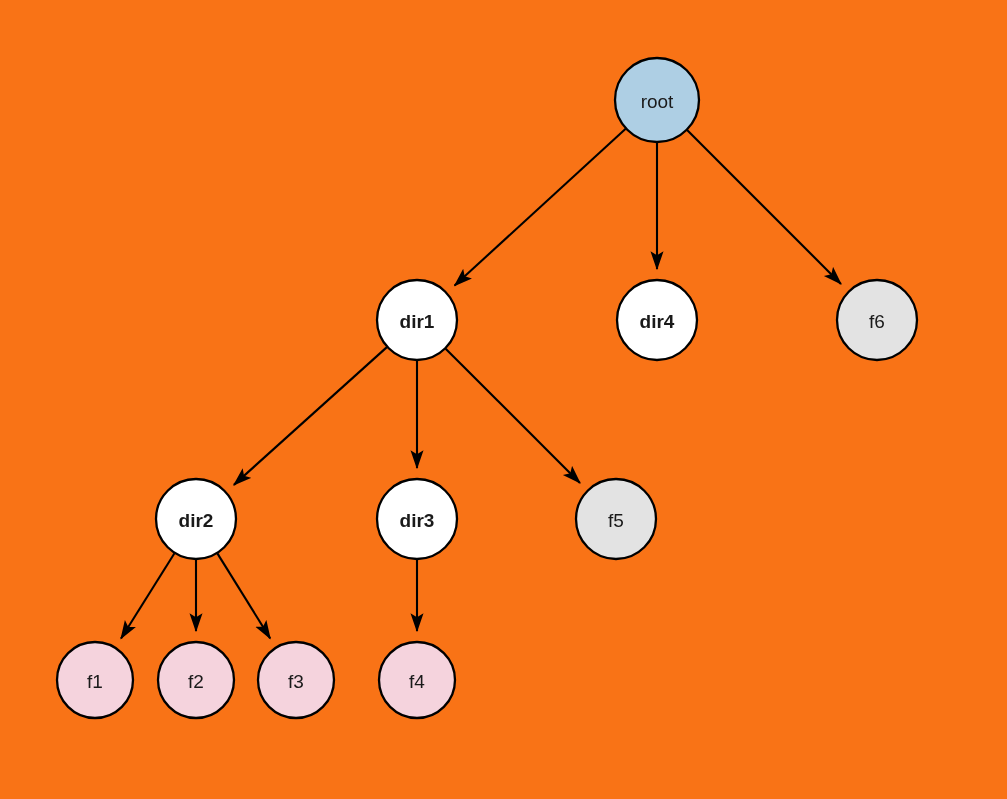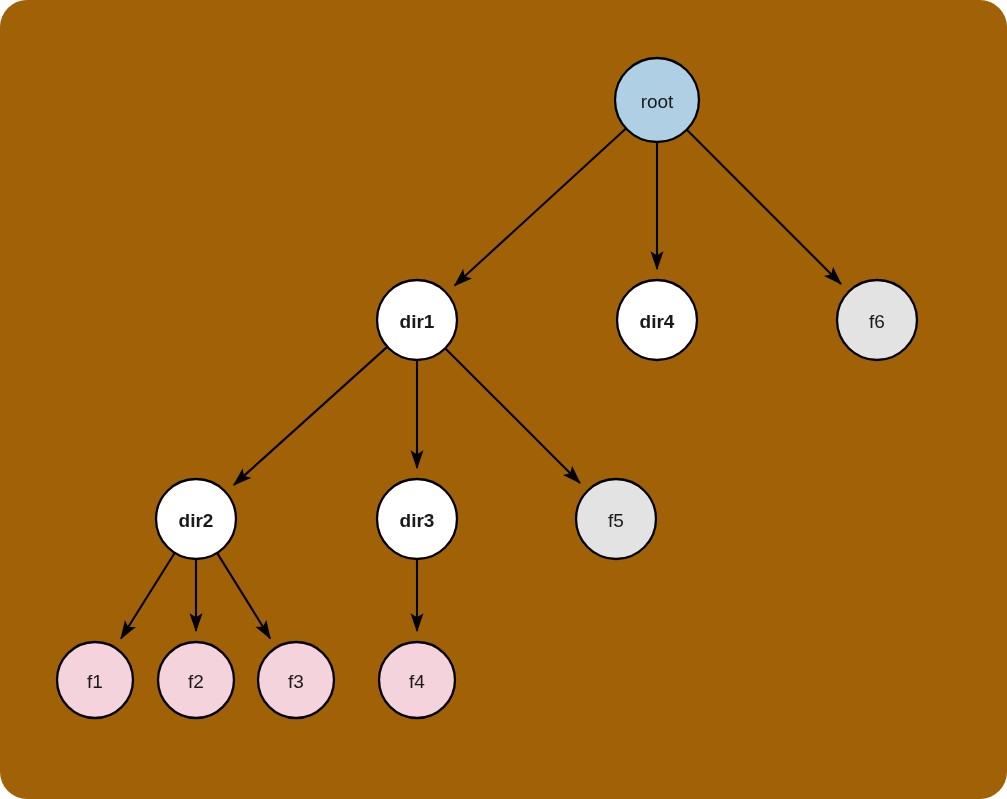--- a/index.html
+++ b/index.html
@@ -46,21 +46,21 @@
     font-size: 19px;
   }
   .node-label.file {
     font-weight: normal;
     font-size: 19px;
   }
 </style>
 </head>
 <body>
 
-<div id="canvas" style="width: 1007px; height: 799px; background: #a16207; border-radius: 27px;">
+<div id="canvas" style="width: 1007px; height: 799px; background: #f97316;">
   <svg id="graph-svg" viewBox="0 0 1007 799" xmlns="http://www.w3.org/2000/svg">
     <defs>
       <marker id="arrowhead" markerWidth="9" markerHeight="9" refX="8.4" refY="3.1" orient="auto" markerUnits="strokeWidth">
         <path d="M 0 0 L 9 3.1 L 0 6.2 L 1.9 3.1 z" fill="#000000"></path>
       </marker>
     </defs>
     <g id="edge-layer">
         <line class="edge-line" x1="625.67" y1="128.72" x2="454.59" y2="285.54" stroke="#000000" marker-end="url(#arrowhead)"></line>
         <line class="edge-line" x1="657.00" y1="142.50" x2="657.00" y2="269.00" stroke="#000000" marker-end="url(#arrowhead)"></line>
         <line class="edge-line" x1="687.05" y1="130.05" x2="840.94" y2="283.94" stroke="#000000" marker-end="url(#arrowhead)"></line>

